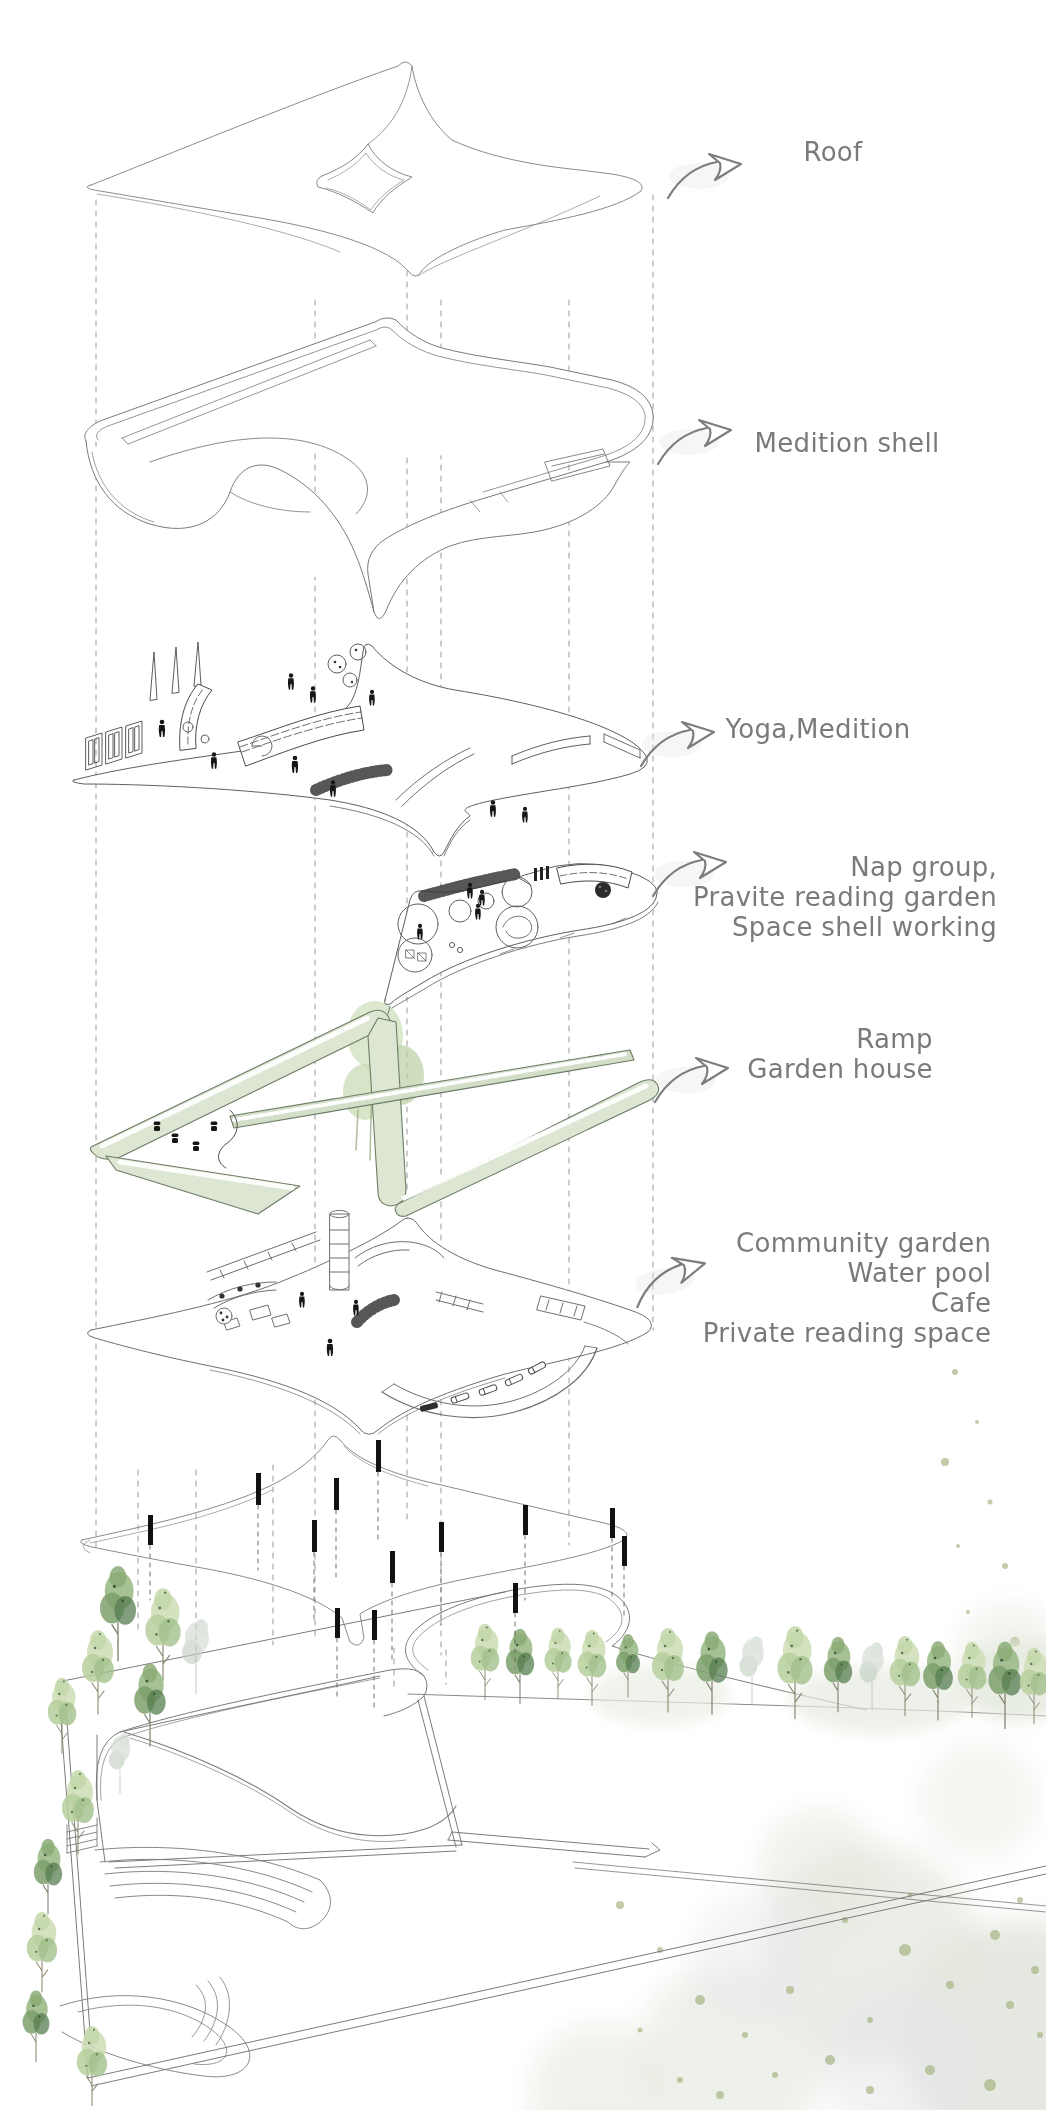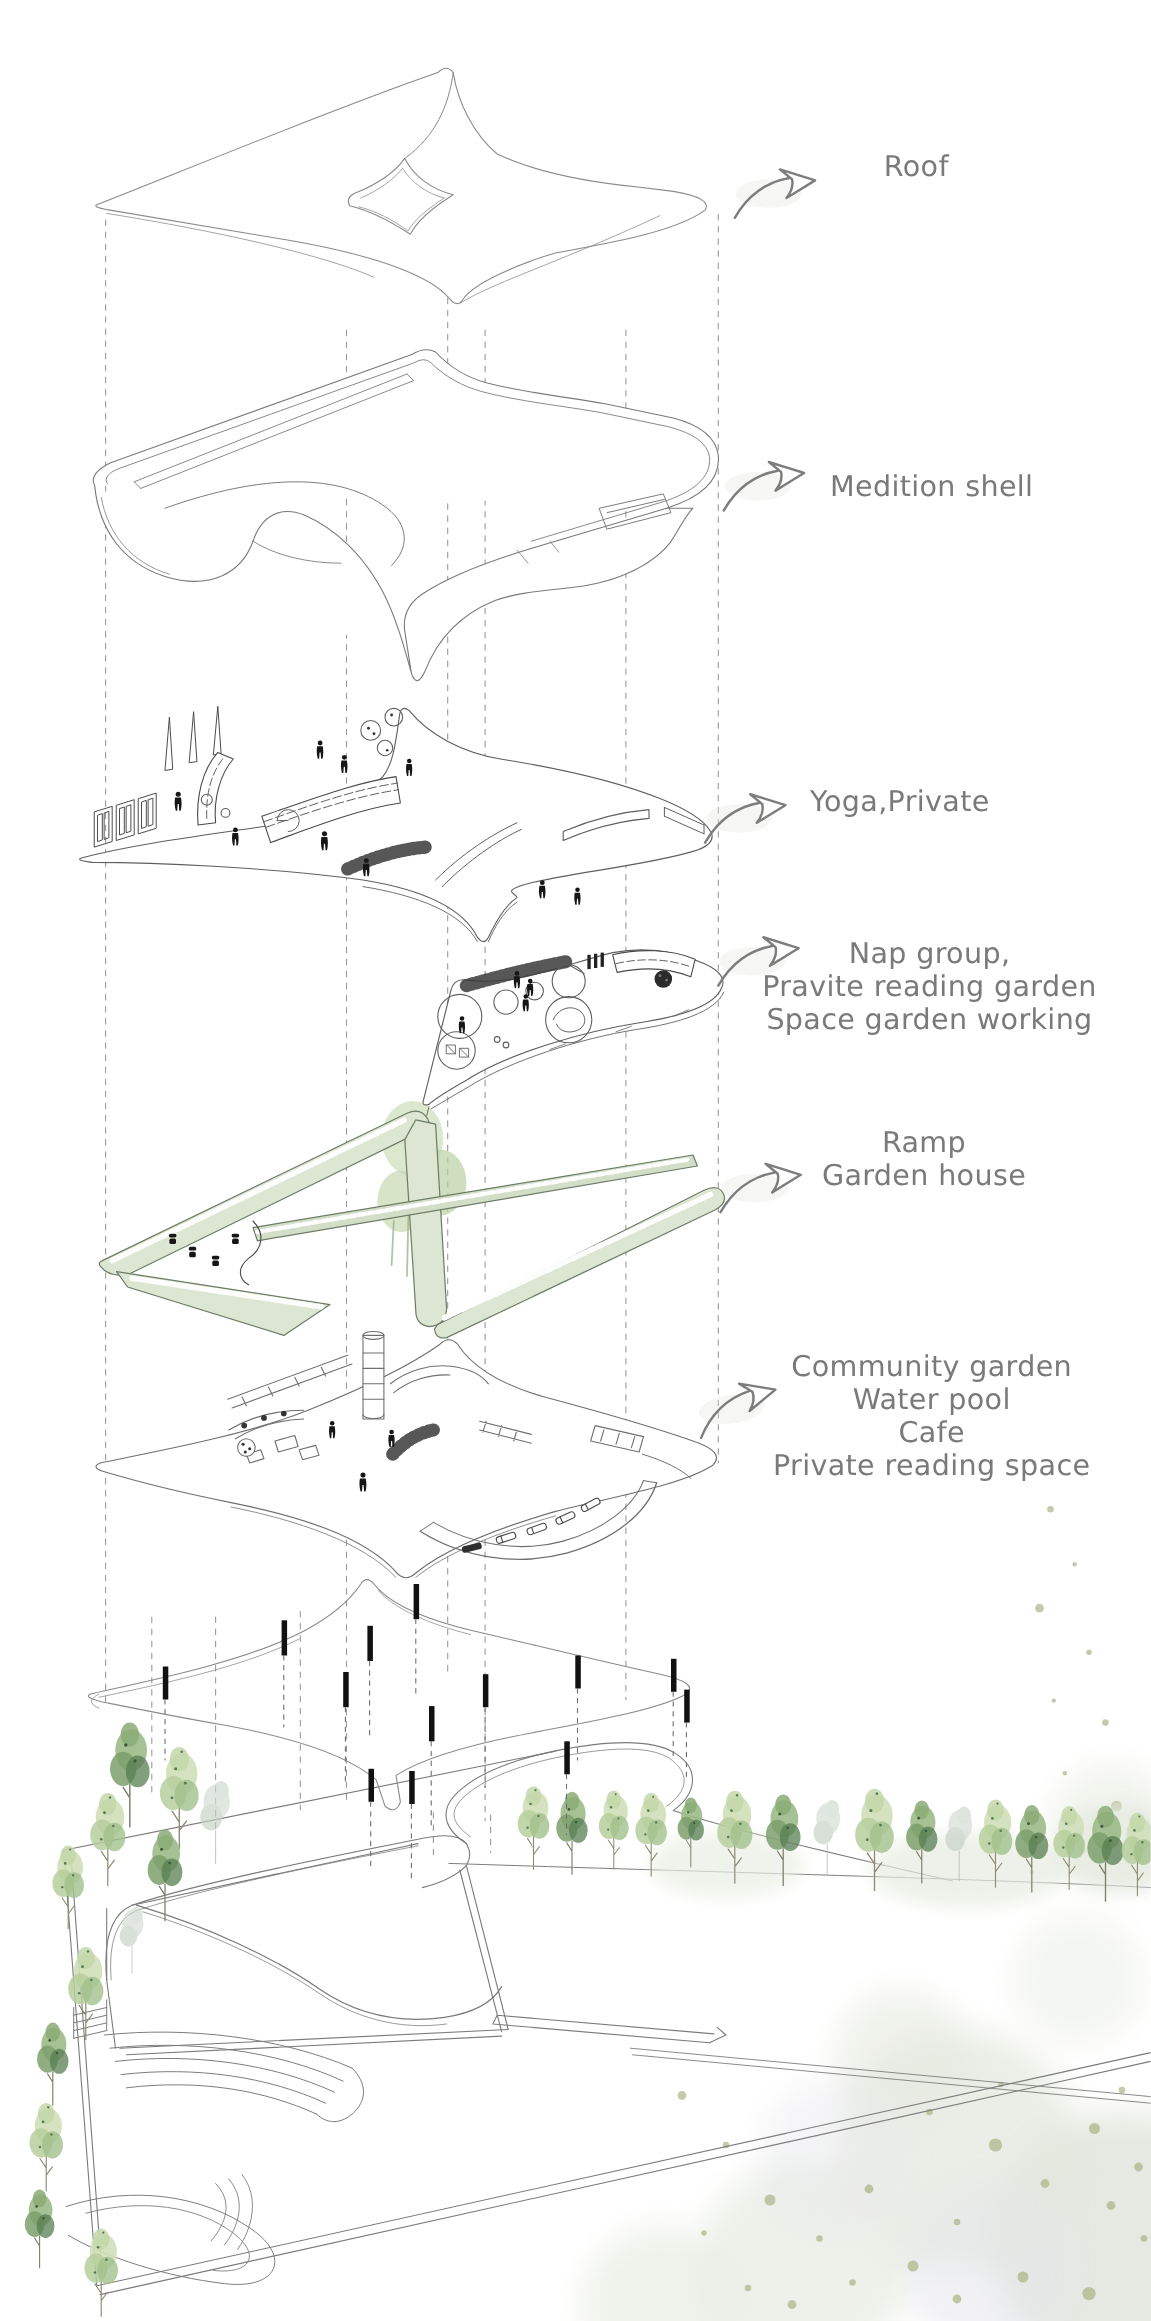--- a/index.html
+++ b/index.html
@@ -1,19 +1,19 @@
 <!DOCTYPE html>
 <html><head>
 <meta charset="utf-8">
 <style>
   html,body{margin:0;padding:0;background:#ffffff;}
   .stage{position:relative;width:1046px;height:2110px;background:#ffffff;overflow:hidden;
          font-family:"DejaVu Sans","Liberation Sans",sans-serif;}
   .drawing{position:absolute;left:0;top:0;}
-  .lbl{position:absolute;transform:translateX(-50%);text-align:center;color:#7a7a7a;
+  .lbl{position:absolute;transform:translateX(-50%);text-align:right;color:#7a7a7a;
        font-size:26px;line-height:30px;letter-spacing:.3px;white-space:nowrap;}
   .lbl div{min-height:30px;}
 </style>
 </head>
 <body>
 
 <div class="stage">
 
 <svg class="drawing" width="1046" height="2110" viewBox="0 0 1046 2110" stroke-linejoin="round" stroke-linecap="round">
   <defs>
@@ -426,26 +426,26 @@
   <use href="#arrow-glyph" transform="translate(628,1262) rotate(-8)"></use>
 </svg>
 
 <div class="lbl" style="left:833px;top:137px">
   <div>Roof</div>
 </div>
 <div class="lbl" style="left:847px;top:428px">
   <div>Medition shell</div>
 </div>
 <div class="lbl" style="left:818px;top:714px">
-  <div>Yoga,Private</div>
+  <div>Yoga,Medition</div>
 </div>
 <div class="lbl" style="left:845px;top:852px">
   <div>Nap group,</div>
   <div>Pravite reading garden</div>
-  <div>Space garden working</div>
+  <div>Space shell working</div>
 </div>
 <div class="lbl" style="left:840px;top:1024px">
   <div>Ramp</div>
   <div>Garden house</div>
 </div>
 <div class="lbl" style="left:847px;top:1228px">
   <div>Community garden</div>
   <div>Water pool</div>
   <div>Cafe</div>
   <div>Private reading space</div>

